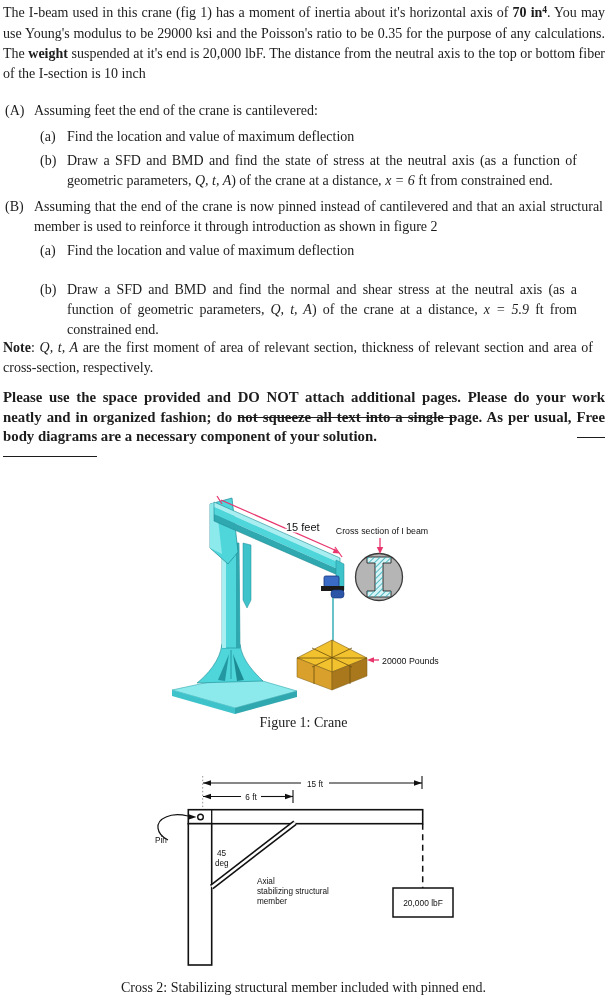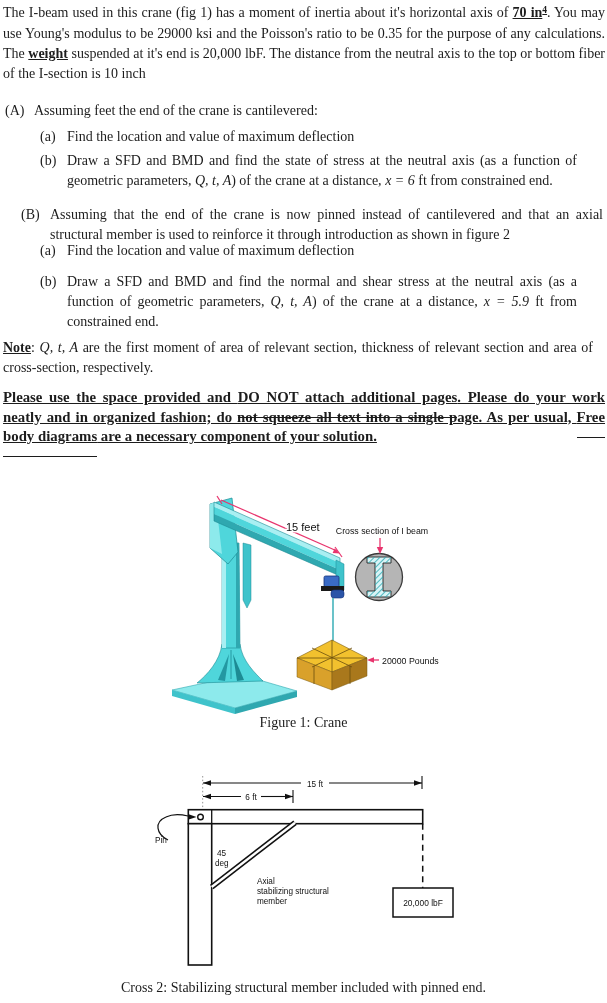--- a/index.html
+++ b/index.html
@@ -3,21 +3,21 @@
 <meta charset="utf-8">
 <style>
   html,body{margin:0;padding:0;}
   body{
     width:607px;height:1003px;position:relative;background:#ffffff;
     font-family:"Liberation Serif", serif;font-size:14px;color:#1c1c1c;
     overflow:hidden;
   }
   .tblock{position:absolute;line-height:20px;text-align:justify;}
   .lastleft{text-align-last:left;}
-  .b{font-weight:bold;text-decoration:underline;}
+  .b{font-weight:bold;}
   .mi{font-style:italic;}
   .sup{font-size:9.5px;position:relative;top:-4.5px;}
   .u{border-bottom:1.3px solid #1c1c1c;padding-bottom:12px;}
   .sec-head{left:5px;right:4px;padding-left:29px;}
   .sec-label{display:inline-block;width:29px;margin-left:-29px;text-indent:0;}
   .sub-item{left:40px;right:30px;padding-left:27px;}
   .item-label{display:inline-block;width:27px;margin-left:-27px;}
   .caption{position:absolute;left:0;right:0;text-align:center;font-size:14px;line-height:17px;}
   .figsvg{position:absolute;overflow:visible;}
   svg text{font-family:"Liberation Sans", sans-serif;fill:#111;}
@@ -26,25 +26,25 @@
 <body>
 
 <div class="tblock lastleft" style="top:3px;left:3px;right:2px;"><span>The I-beam used in this crane (fig 1) has a moment of inertia about it's horizontal axis of </span><span class="b">70 in</span><span class="b sup">4</span><span>. You may use Young's modulus to be 29000 ksi and the Poisson's ratio to be 0.35 for the purpose of any calculations. The </span><span class="b">weight</span><span> suspended at it's end is 20,000 lbF. The distance from the neutral axis to the top or bottom fiber of the I-section is 10 inch</span></div>
 
 <div class="tblock sec-head lastleft" style="top:101px;"><span class="sec-label">(A)</span><span>Assuming feet the end of the crane is cantilevered:</span></div>
 
 <div class="tblock sub-item lastleft" style="top:127px;"><span class="item-label">(a)</span><span>Find the location and value of maximum deflection</span></div>
 
 <div class="tblock sub-item lastleft" style="top:151px;"><span class="item-label">(b)</span><span>Draw a SFD and BMD and find the state of stress at the neutral axis (as a function of geometric parameters, </span><span class="mi">Q, t, A</span><span>) of the crane at a distance, </span><span class="mi">x = 6</span><span> ft from constrained end.</span></div>
 
-<div class="tblock sec-head lastleft" style="top:205px;margin-left:16px;"><span class="sec-label">(B)</span><span>Assuming that the end of the crane is now pinned instead of cantilevered and that an axial structural member is used to reinforce it through introduction as shown in figure 2</span></div>
+<div class="tblock sec-head lastleft" style="top:197px;"><span class="sec-label">(B)</span><span>Assuming that the end of the crane is now pinned instead of cantilevered and that an axial structural member is used to reinforce it through introduction as shown in figure 2</span></div>
 
 <div class="tblock sub-item lastleft" style="top:241px;"><span class="item-label">(a)</span><span>Find the location and value of maximum deflection</span></div>
 
-<div class="tblock sub-item lastleft" style="top:272px;"><span class="item-label">(b)</span><span>Draw a SFD and BMD and find the normal and shear stress at the neutral axis (as a function of geometric parameters, </span><span class="mi">Q, t, A</span><span>) of the crane at a distance, </span><span class="mi">x = 5.9</span><span> ft from constrained end.</span></div>
+<div class="tblock sub-item lastleft" style="top:280px;"><span class="item-label">(b)</span><span>Draw a SFD and BMD and find the normal and shear stress at the neutral axis (as a function of geometric parameters, </span><span class="mi">Q, t, A</span><span>) of the crane at a distance, </span><span class="mi">x = 5.9</span><span> ft from constrained end.</span></div>
 
 <div class="tblock lastleft" style="top:338px;left:3px;right:14px;"><span class="b">Note</span><span>: </span><span class="mi">Q, t, A</span><span> are the first moment of area of relevant section, thickness of relevant section and area of cross-section, respectively.</span></div>
 
 <div class="tblock b lastleft" style="top:388px;left:3px;right:2px;font-size:14.8px;line-height:19.5px;"><span>Please use the space provided and </span><span class="u">DO NOT attach additional pages</span><span>. Please do your work neatly and in organized fashion; do not squeeze all text into a single page. As per usual, </span><span class="u">Free body diagrams</span><span> are a necessary component of your solution.</span></div>
 
 <svg class="figsvg" style="left:160px;top:488px;" width="280" height="232" viewBox="0 0 280 232">
   <defs>
     <pattern id="hatch1" patternUnits="userSpaceOnUse" width="4" height="4" patternTransform="rotate(45)">
       <line x1="0" y1="0" x2="0" y2="4" stroke="#2ba9b2" stroke-width="1.6"></line>
     </pattern>

